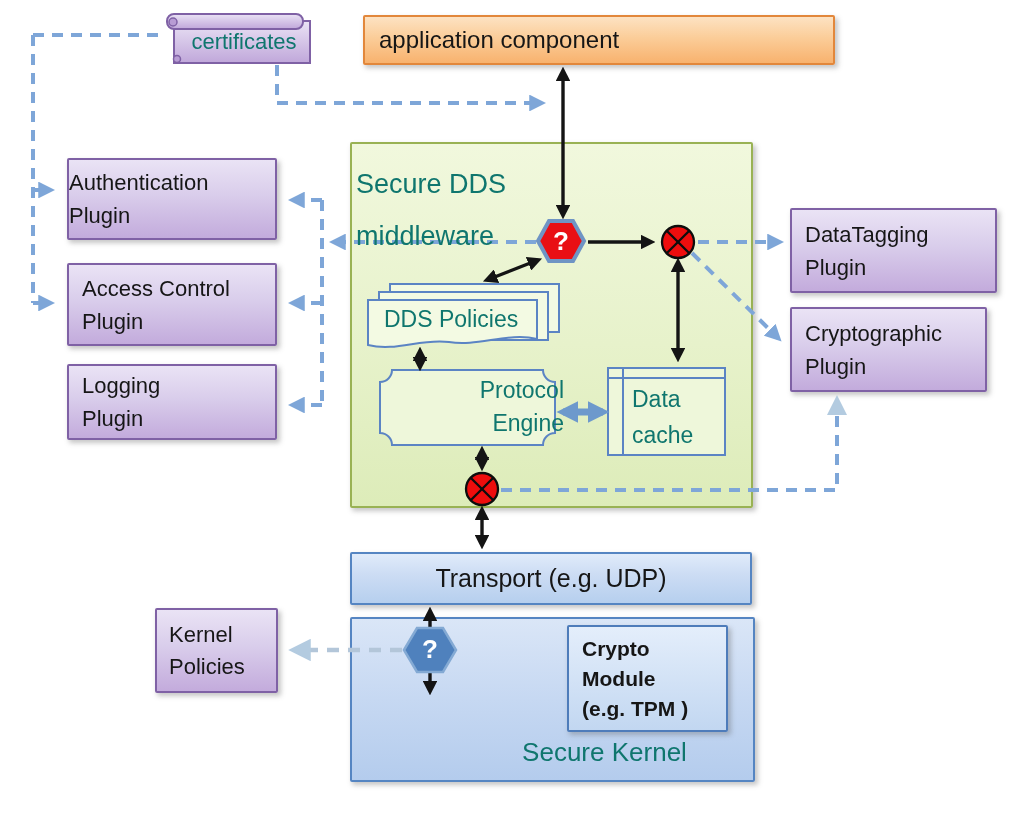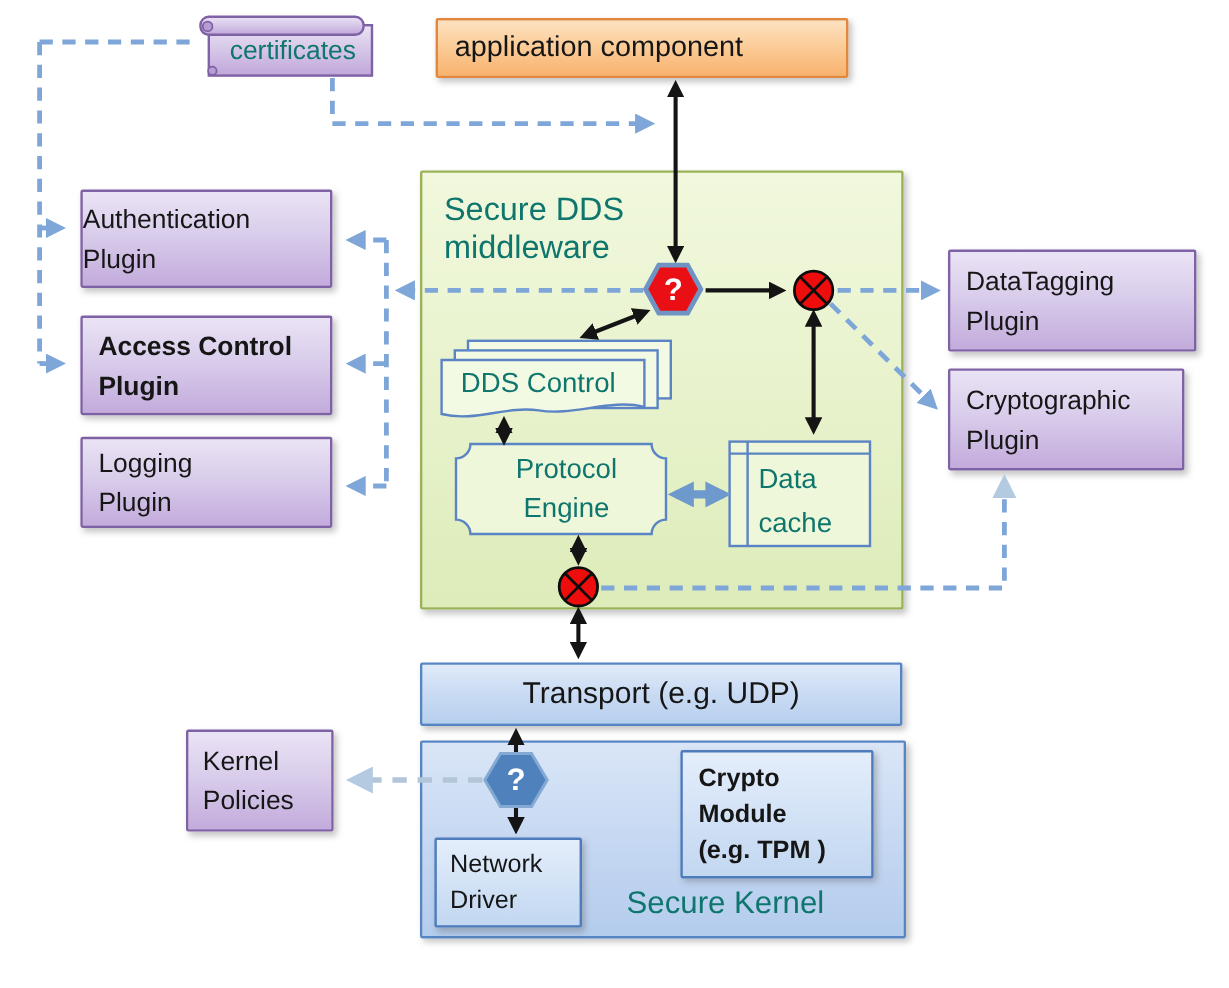--- a/index.html
+++ b/index.html
@@ -30,24 +30,24 @@
     color:#ffffff;font-weight:bold;font-size:26px;
   }
 </style>
 </head>
 <body>
 
 <div id="canvas">
 
   <div class="box shadow" style="left:350px;top:142px;width:403px;height:366px;border-color:#99b254;border-radius:2px;
               background:linear-gradient(180deg,#f1f8dd 0%,#e7f2cb 55%,#ddecb9 100%);"></div>
-  <div class="toplbl lbl" style="left:370px;top:158px;width:240px;font-size:27px;line-height:32px;">Secure DDS
+  <div class="toplbl lbl" style="left:356px;top:158px;width:240px;font-size:27px;line-height:52px;">Secure DDS
 middleware</div>
 
-  <div class="box shadow flexc" style="left:363px;top:15px;width:344px;height:50px;border-color:#e2873b;border-radius:2px;
+  <div class="box shadow flexc" style="left:363px;top:15px;width:472px;height:50px;border-color:#e2873b;border-radius:2px;
               background:linear-gradient(180deg,#fde2c2 0%,#fbcd99 45%,#f8b26e 100%);">
     <span class="lbl" style="padding-left:14px;font-size:24px;">application component</span>
   </div>
 
   <div style="position:absolute;left:165px;top:12px;width:150px;height:56px;">
     <svg width="150" height="56">
       <defs>
         <linearGradient id="gradScroll" x1="0" y1="0" x2="0" y2="1">
           <stop offset="0" stop-color="#eae3f5"></stop>
             <stop offset="1" stop-color="#c0a7da"></stop>
@@ -59,21 +59,21 @@
       <circle cx="12" cy="47" r="3.5" fill="#b89cd4" stroke="#7f61a5" stroke-width="1.5"></circle>
     </svg>
     <div class="toplbl lbl flexc" style="left:14px;top:9px;width:130px;height:42px;justify-content:center;display:flex;font-size:22px;">certificates</div>
   </div>
 
   <div class="box shadow purple flexc" style="left:67px;top:158px;width:210px;height:82px;">
     <span class="lbl" style="padding-left:0;font-size:22px;line-height:33px;">Authentication
 Plugin</span>
   </div>
   <div class="box shadow purple flexc" style="left:67px;top:263px;width:210px;height:83px;">
-    <span class="lbl" style="padding-left:13px;font-size:22px;line-height:33px;font-weight:bold;">Access Control
+    <span class="lbl" style="padding-left:13px;font-size:22px;line-height:33px;">Access Control
 Plugin</span>
   </div>
   <div class="box shadow purple flexc" style="left:67px;top:364px;width:210px;height:76px;">
     <span class="lbl" style="padding-left:13px;font-size:22px;line-height:33px;">Logging
 Plugin</span>
   </div>
 
   <div class="box shadow purple flexc" style="left:790px;top:208px;width:207px;height:85px;">
     <span class="lbl" style="padding-left:13px;font-size:22px;line-height:33px;">DataTagging
 Plugin</span>
@@ -89,24 +89,20 @@
   </div>
 
   <div class="box shadow blue flexc" style="left:350px;top:552px;width:402px;height:53px;justify-content:center;">
     <span class="lbl" style="font-size:25px;">Transport (e.g. UDP)</span>
   </div>
 
   <div class="box shadow" style="left:350px;top:617px;width:405px;height:165px;border-color:#5585c2;border-radius:2px;
               background:linear-gradient(180deg,#dae6f7 0%,#c6d8f2 50%,#b4cced 100%);"></div>
   <div class="toplbl" style="left:497px;top:737px;width:215px;font-size:26px;text-align:center;">Secure Kernel</div>
 
-  <div class="box shadow blue-inner flexc" style="left:362px;top:698px;width:123px;height:75px;z-index:2;">
-    <span class="lbl" style="padding-left:11px;font-size:21px;line-height:30px;">Network
-Driver</span>
-  </div>
   <div class="box shadow blue-inner flexc" style="left:567px;top:625px;width:161px;height:107px;z-index:2;font-weight:bold;">
     <span class="lbl" style="padding-left:13px;font-size:21px;line-height:30px;">Crypto
 Module
 (e.g. TPM )</span>
   </div>
 
   <svg class="overlay" width="1024" height="823">
     <defs>
       <marker id="mBlack" viewBox="0 0 10 10" refX="7" refY="5" markerWidth="4.3" markerHeight="4.3" orient="auto-start-reverse">
           <path d="M0,0 L10,5 L0,10 Z" fill="#141414"></path>
@@ -175,22 +171,22 @@
     <g stroke="#0d0d0d" stroke-width="2.3">
       <circle cx="482" cy="489" r="16" fill="#ee0d0d"></circle>
       <line x1="470.7" y1="477.7" x2="493.3" y2="500.3"></line>
       <line x1="493.3" y1="477.7" x2="470.7" y2="500.3"></line>
     </g>
     <g>
       <polygon points="404,650 417,628 443,628 456,650 443,672 417,672" fill="#4f81bd" stroke="#84aad4" stroke-width="2.5"></polygon>
     </g>
   </svg>
 
-  <div class="toplbl" style="left:384px;top:306px;width:150px;font-size:23px;">DDS Control</div>
-  <div class="toplbl lbl" style="left:380px;top:374px;width:184px;font-size:23px;line-height:33px;text-align:center;">Protocol
+  <div class="toplbl" style="left:384px;top:306px;width:150px;font-size:23px;">DDS Policies</div>
+  <div class="toplbl lbl" style="left:380px;top:374px;width:184px;font-size:23px;line-height:33px;text-align:right;">Protocol
 Engine</div>
   <div class="toplbl lbl" style="left:632px;top:381px;width:90px;font-size:23px;line-height:36px;">Data
 cache</div>
 
   <div class="gate-q" style="left:539px;top:222px;width:44px;height:38px;">?</div>
   <div class="gate-q" style="left:406px;top:629px;width:48px;height:40px;">?</div>
 
 </div>
 
 </body></html>

